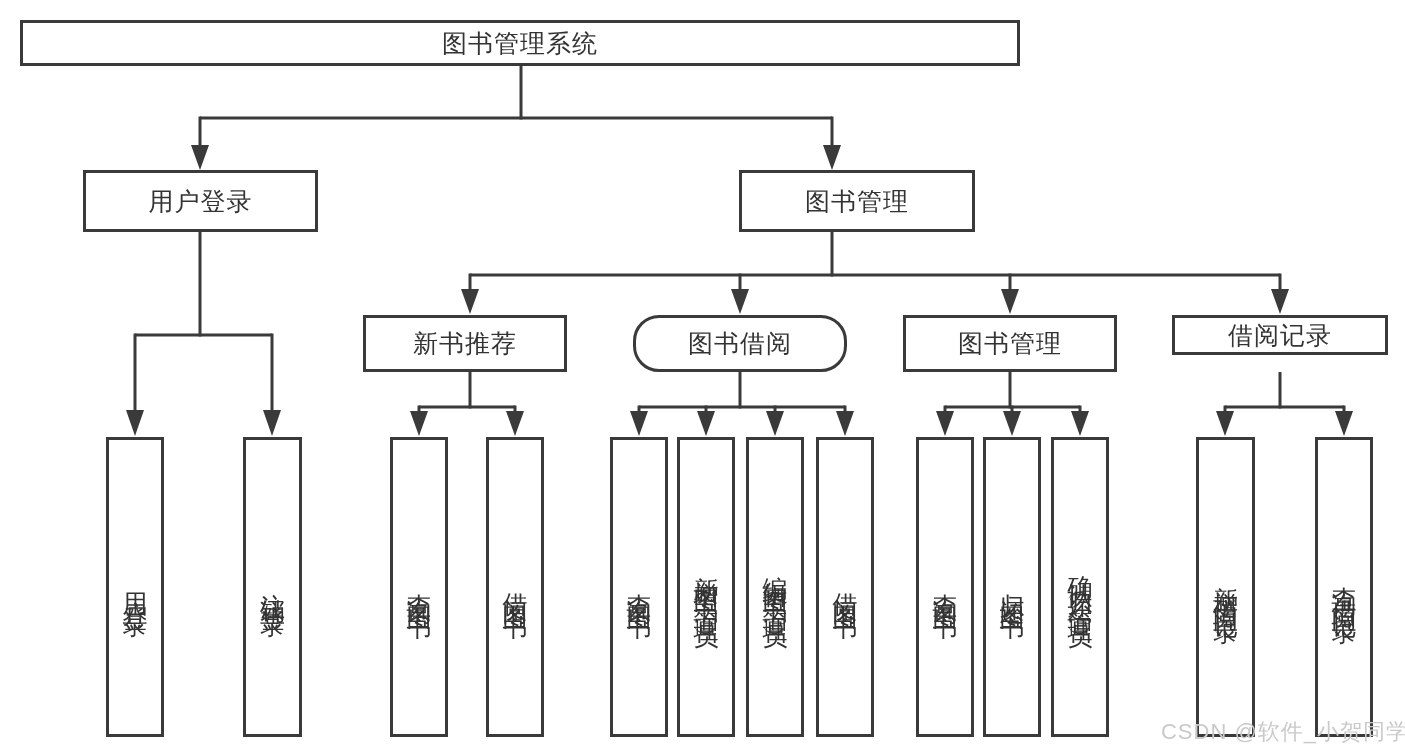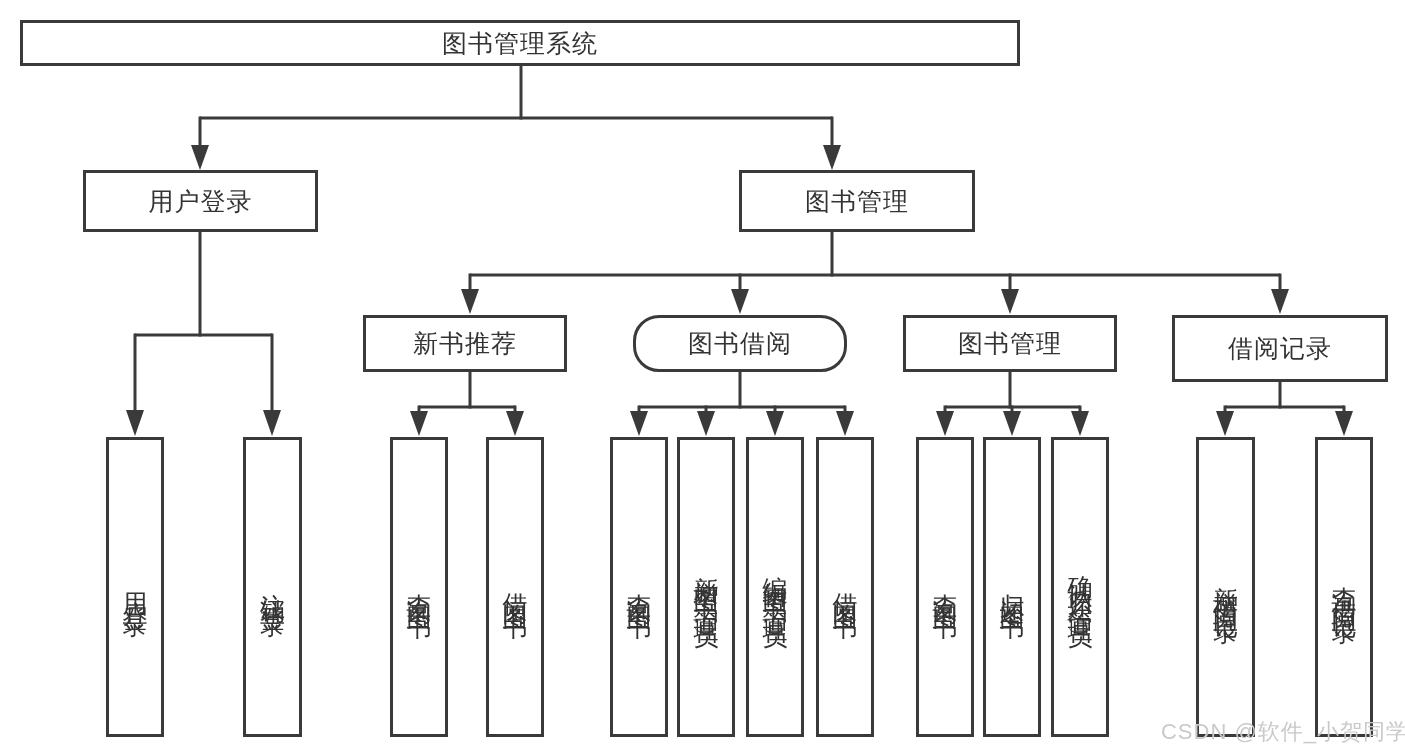--- a/index.html
+++ b/index.html
@@ -137,21 +137,21 @@
 
   <div class="node" style="left:363px;top:315px;width:204px;height:57px;">
     <span>新书推荐</span>
   </div>
   <div class="node" style="left:633px;top:315px;width:214px;height:57px;border-radius:26px;">
     <span>图书借阅</span>
   </div>
   <div class="node" style="left:903px;top:315px;width:214px;height:57px;">
     <span>图书管理</span>
   </div>
-  <div class="node" style="left:1172px;top:315px;width:216px;height:67px;">
+  <div class="node" style="left:1172px;top:315px;width:216px;height:40px;align-items:flex-end;">
     <span>借阅记录</span>
   </div>
 
   <div class="vnode" style="left:106px;">
     <span class="vtext">用户登录</span>
   </div>
   <div class="vnode" style="left:243px;width:59px;">
     <span class="vtext">注销登录</span>
   </div>
 

